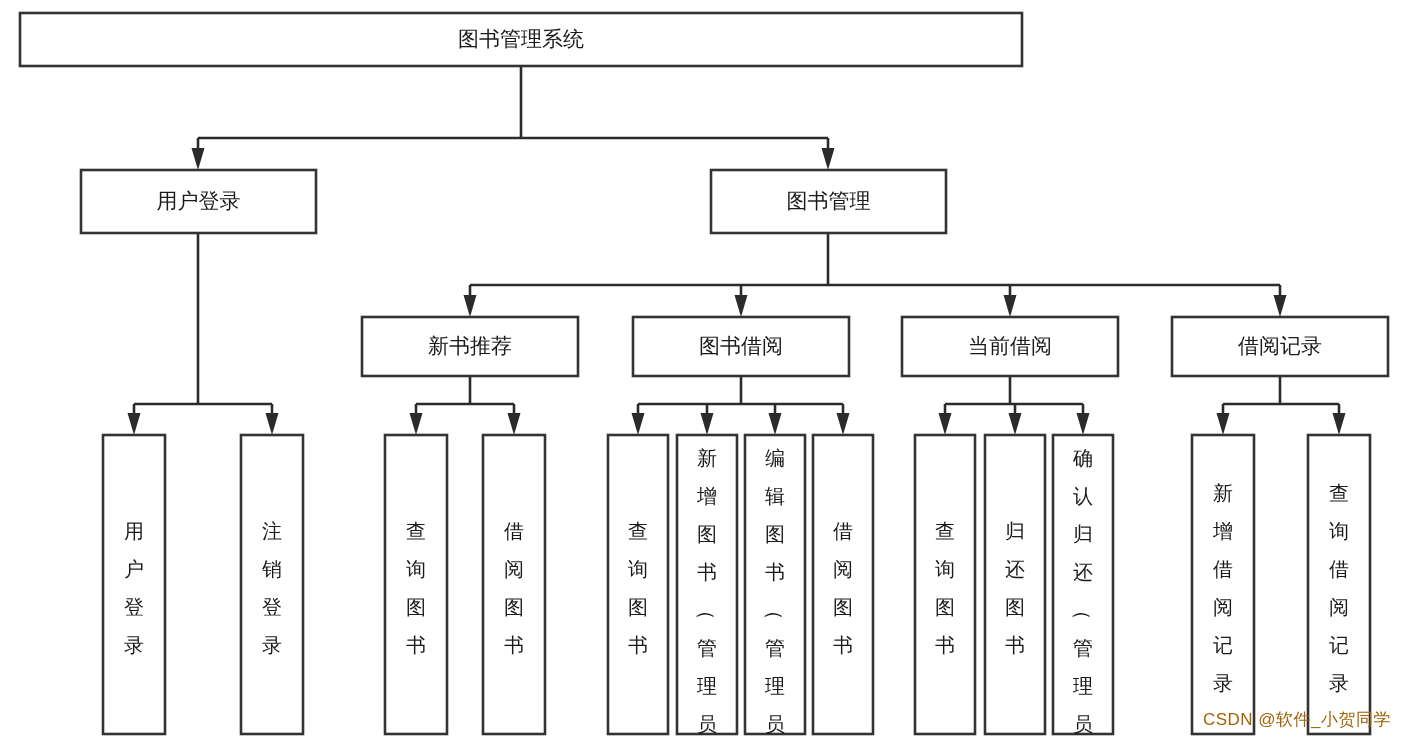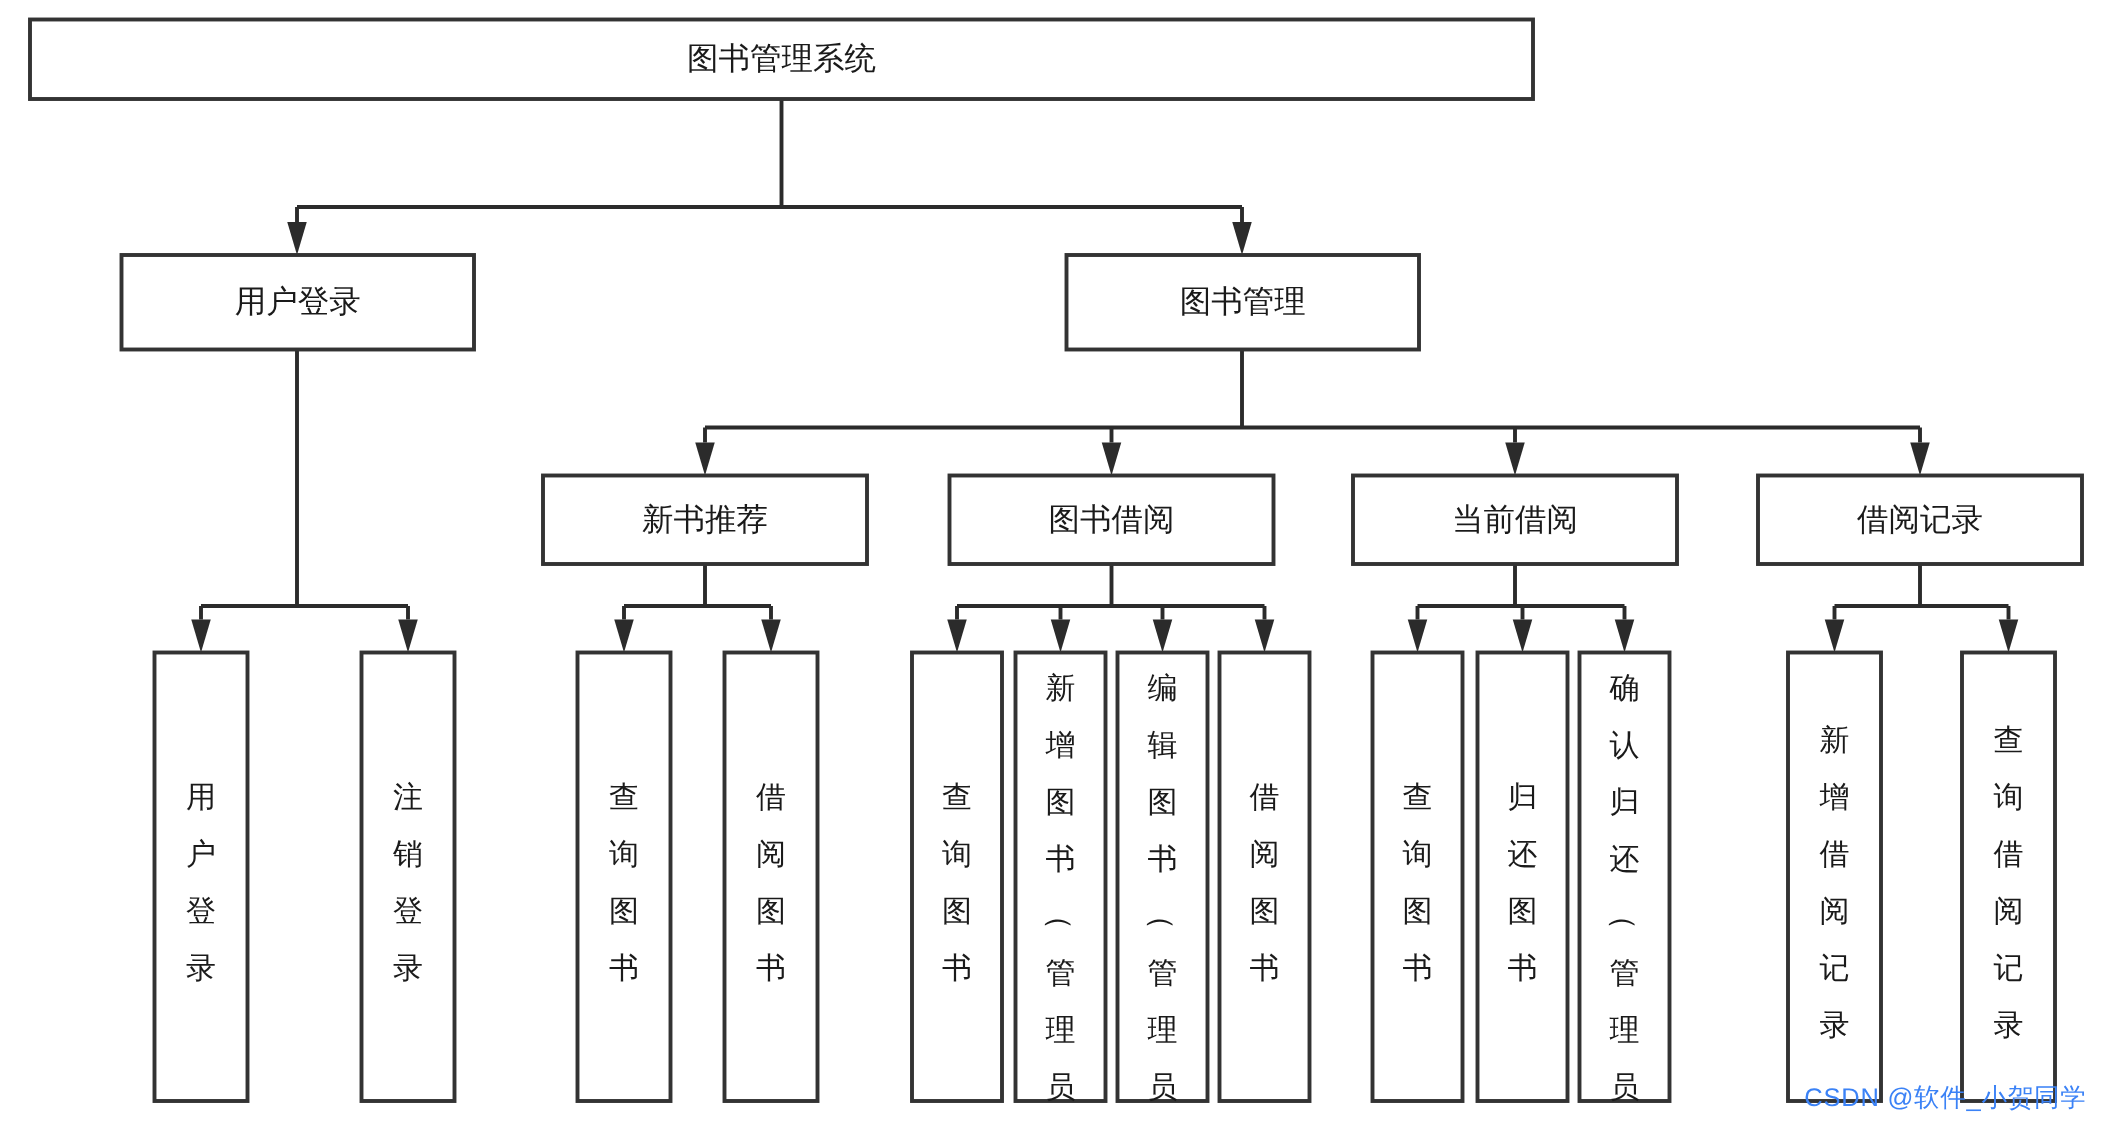--- a/index.html
+++ b/index.html
@@ -53,24 +53,24 @@
   }
   .node-label-v {
     font-family: "Liberation Sans", "DejaVu Sans", sans-serif;
     font-size: 20px;
     fill: #1a1a1a;
     text-anchor: middle;
   }
   .watermark {
     position: absolute;
     right: 14px;
-    bottom: 4px;
+    bottom: 16px;
     font-family: "Liberation Sans", "DejaVu Sans", sans-serif;
     font-size: 17px;
-    color: #3b82f6;
+    color: #a16207;
     letter-spacing: 0.5px;
     white-space: nowrap;
     user-select: none;
   }
 </style>
 </head>
 <body>
 
 <div id="diagram-root">
 

